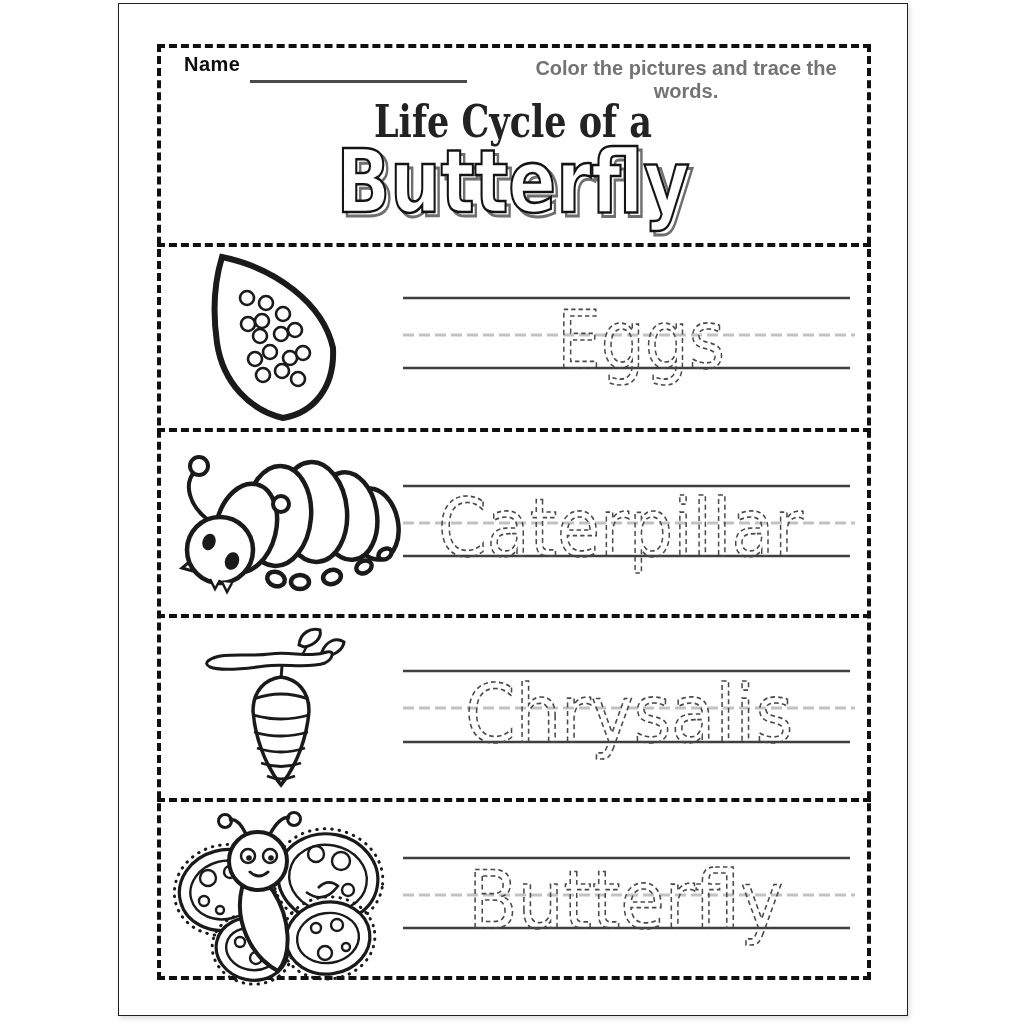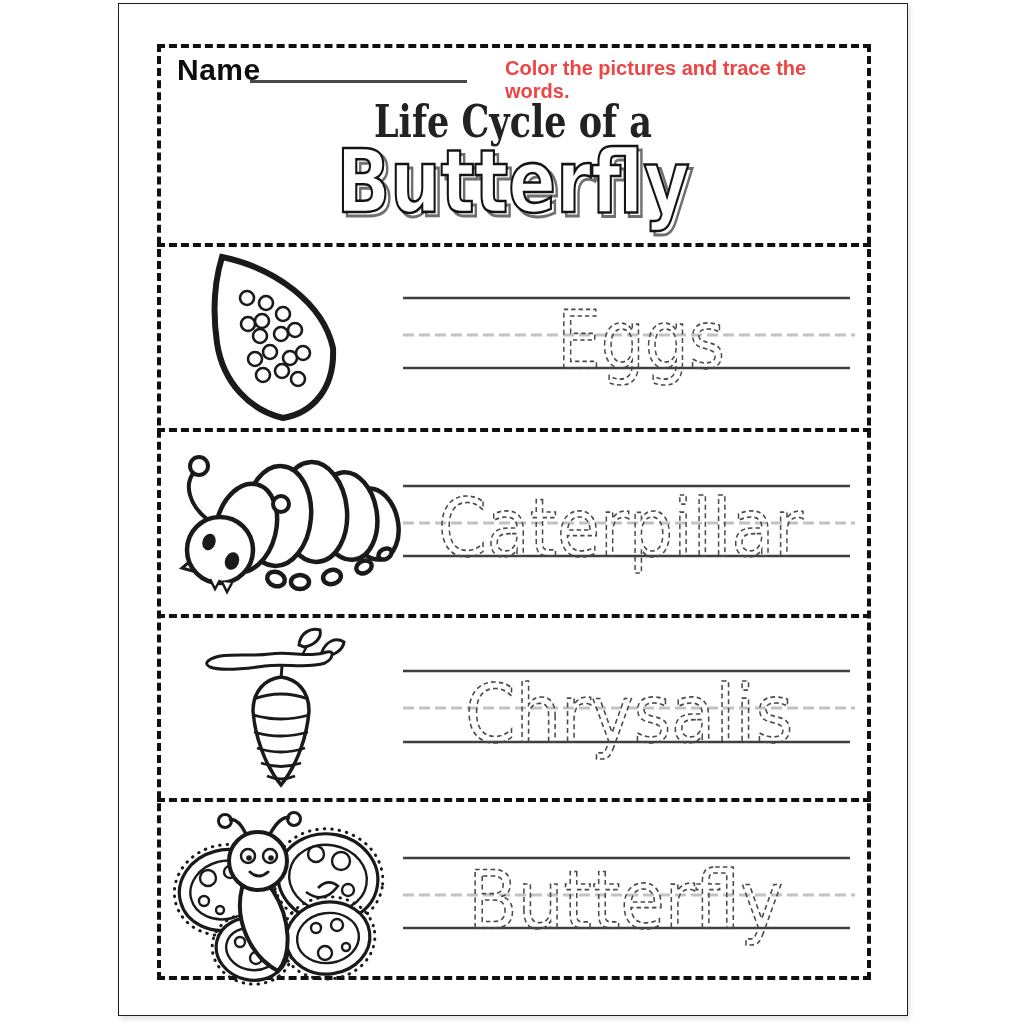--- a/index.html
+++ b/index.html
@@ -3,26 +3,26 @@
 <meta charset="utf-8">
 <style>
   html,body{margin:0;padding:0;background:#ffffff;}
   .canvas{position:relative;width:1024px;height:1024px;background:#ffffff;overflow:hidden;
           font-family:"Liberation Sans",sans-serif;}
   .page{position:absolute;left:118px;top:3px;width:790px;height:1013px;background:#ffffff;
         border:1.5px solid #1f1f1f;box-sizing:border-box;box-shadow:2px 3px 5px rgba(0,0,0,0.12);}
   .dashed-frame{position:absolute;left:157px;top:44px;width:714px;height:936px;
         border:4px dashed #101010;box-sizing:border-box;}
   .separator{position:absolute;left:157px;width:714px;height:0;border-top:4px dashed #101010;}
-  .name-label{position:absolute;left:177px;top:53px;font-size:30px;font-weight:bold;color:#0d0d0d;
+  .name-label{position:absolute;left:184px;top:53px;font-size:20px;font-weight:bold;color:#0d0d0d;
         letter-spacing:0.5px;}
   .name-line{position:absolute;left:250px;top:54px;width:217px;height:26px;
         border-bottom:3px solid #4a4a4a;}
-  .instruction{position:absolute;left:505px;top:57px;width:362px;text-align:left;
-        font-size:20px;font-weight:600;color:#ef4444;}
+  .instruction{position:absolute;left:505px;top:57px;width:362px;text-align:center;
+        font-size:20px;font-weight:600;color:#737373;}
   .footer{position:absolute;left:640px;top:984px;width:240px;text-align:right;
         font-size:19px;font-style:italic;color:#6b6b6b;letter-spacing:0.5px;}
   svg{position:absolute;overflow:visible;}
   .title-serif{font-family:"DejaVu Serif","Liberation Serif",serif;font-weight:bold;
         font-size:44px;fill:#222222;}
   .bubble-shadow{font-family:"DejaVu Sans","Liberation Sans",sans-serif;font-weight:bold;
         font-size:88px;fill:none;stroke:#6f6f6f;stroke-width:3px;}
   .bubble-main{font-family:"DejaVu Sans","Liberation Sans",sans-serif;font-weight:bold;
         font-size:88px;fill:#ffffff;stroke:#141414;stroke-width:2.6px;}
   .solid-guide{stroke:#3f3f3f;stroke-width:2.5;}

